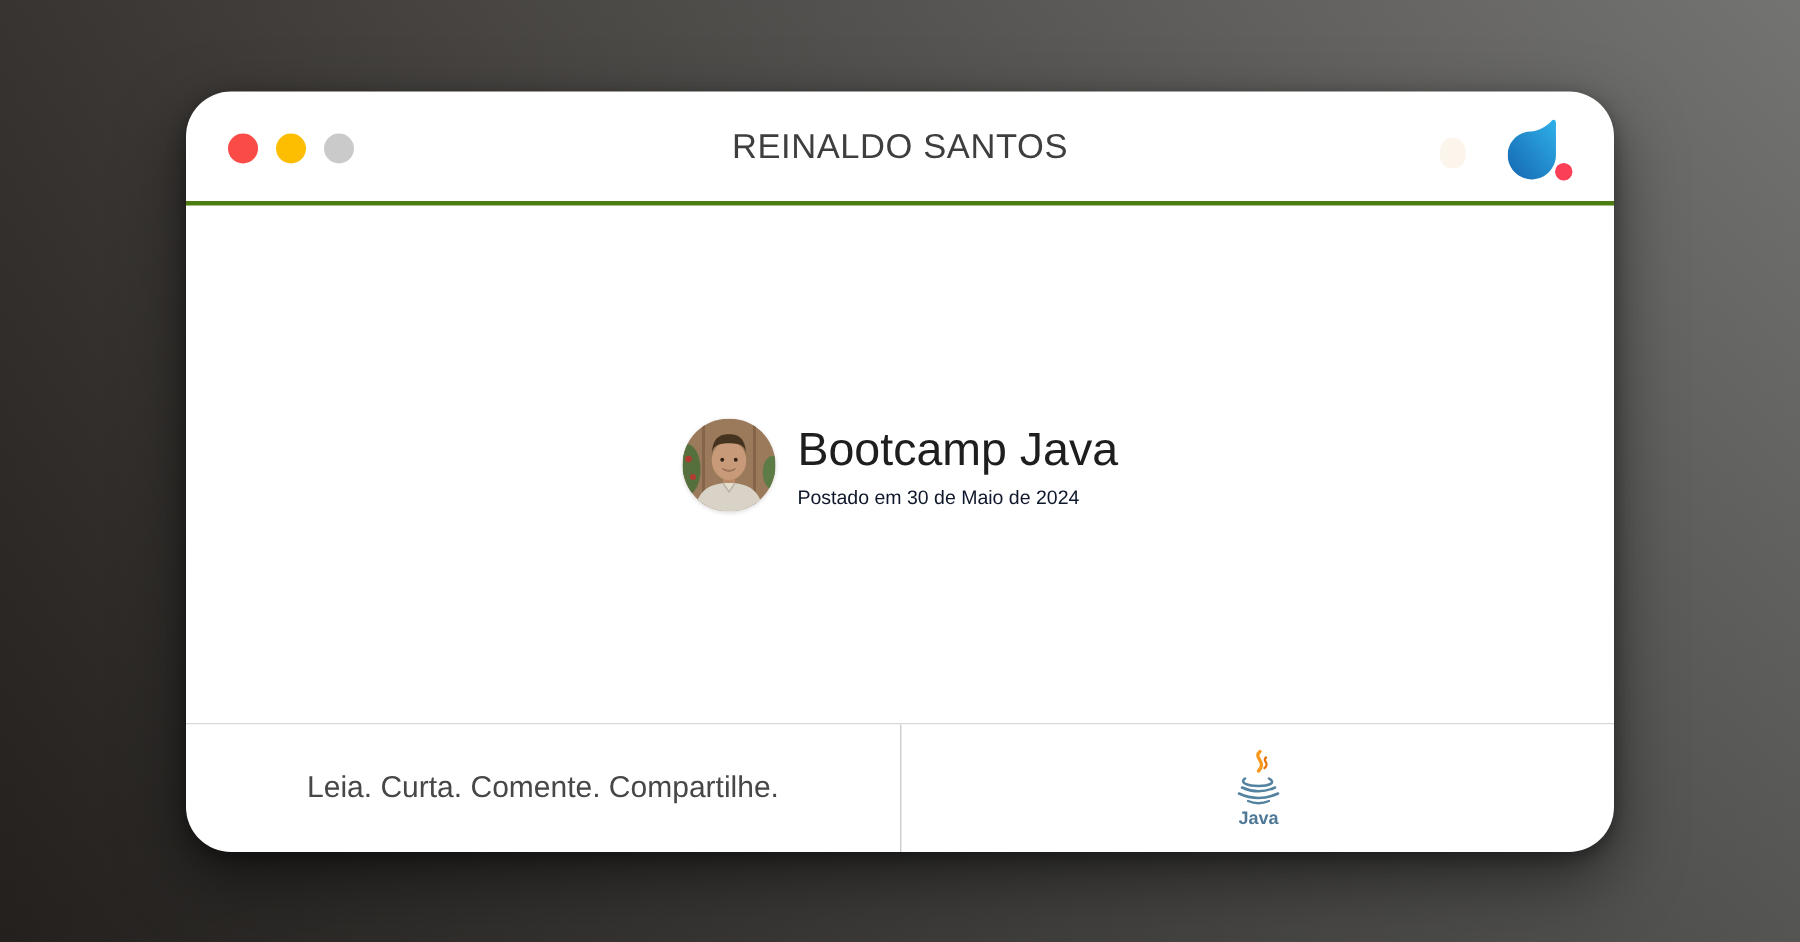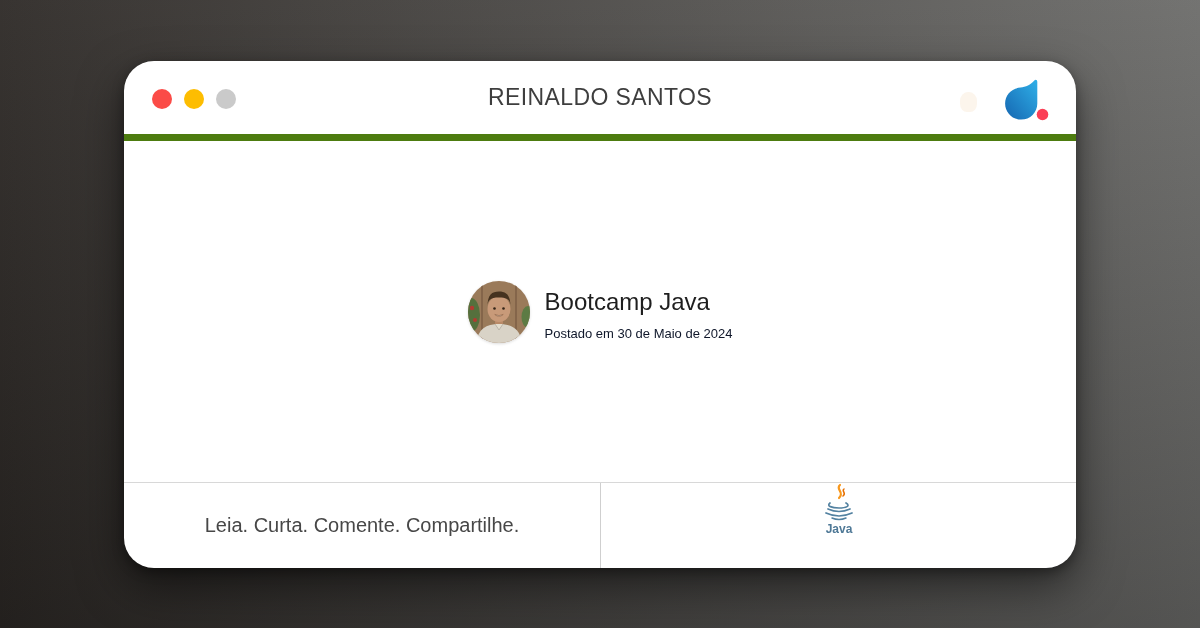--- a/index.html
+++ b/index.html
@@ -12,21 +12,21 @@
   }
   .card{
     position:absolute;left:124px;top:61px;width:952px;height:507px;
     background:#ffffff;border-radius:30px;
     box-shadow:0 18px 45px rgba(0,0,0,0.5),0 4px 12px rgba(0,0,0,0.35);
     display:flex;flex-direction:column;
   }
   
   .titlebar{
     position:relative;height:73px;flex:0 0 73px;
-    border-bottom:7px solid #4d7c0f;
+    border-bottom:3px solid #4d7c0f;
   }
   .controls{position:absolute;left:28px;top:28px;display:flex;gap:12px;}
   .dot{width:20px;height:20px;border-radius:50%;}
   .dot-close{background:#fb4b47;}
   .dot-min{background:#fdbd01;}
   .dot-max{background:#cacaca;}
   .window-title{
     position:absolute;left:0;right:0;top:0;height:73px;
     display:flex;align-items:center;justify-content:center;
     font-size:23px;color:#3e3e3e;letter-spacing:0.4px;
@@ -35,33 +35,33 @@
     position:absolute;left:836px;top:31px;width:17px;height:20px;
     background:#fbf3e9;border-radius:45% 45% 40% 40%;opacity:0.85;
   }
   .brand{position:absolute;right:27px;top:18px;width:44px;height:42px;}
   
   .main{flex:1;display:flex;align-items:center;justify-content:center;}
   .post-row{display:flex;align-items:center;gap:15px;}
   .avatar{width:62px;height:62px;border-radius:50%;overflow:hidden;flex:0 0 62px;
     box-shadow:0 1px 3px rgba(0,0,0,0.15);}
   .post-text{display:flex;flex-direction:column;}
-  .post-title{margin:0;font-size:24px;font-weight:400;color:#1e1e1e;line-height:38px;}
+  .post-title{margin:0;font-size:31px;font-weight:400;color:#1e1e1e;line-height:38px;}
   .post-meta{margin-top:5px;font-size:13px;color:#0f172a;}
   
   .footer{
     flex:0 0 85px;height:85px;border-top:1px solid #d8d8d8;display:flex;
     border-radius:0 0 30px 30px;overflow:hidden;
   }
   .footer-left{
     width:476px;flex:0 0 476px;border-right:1px solid #cfcfcf;
     display:flex;align-items:center;justify-content:center;
     font-size:20px;color:#474747;
   }
-  .footer-right{flex:1;display:flex;justify-content:center;}
+  .footer-right{flex:1;display:flex;align-items:center;justify-content:center;}
 </style>
 </head>
 <body>
 
 <div class="card">
 
   <div class="titlebar">
     <div class="controls">
       <span class="dot dot-close"></span>
       <span class="dot dot-min"></span>

